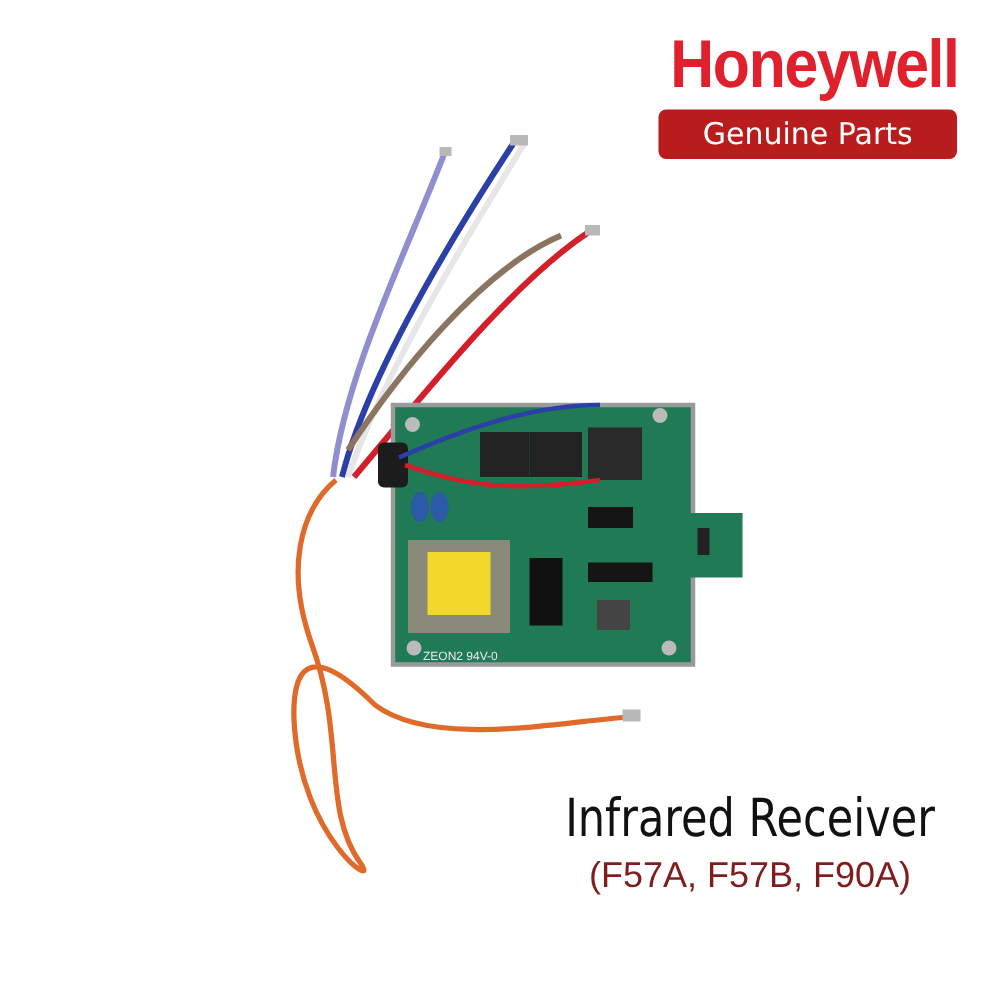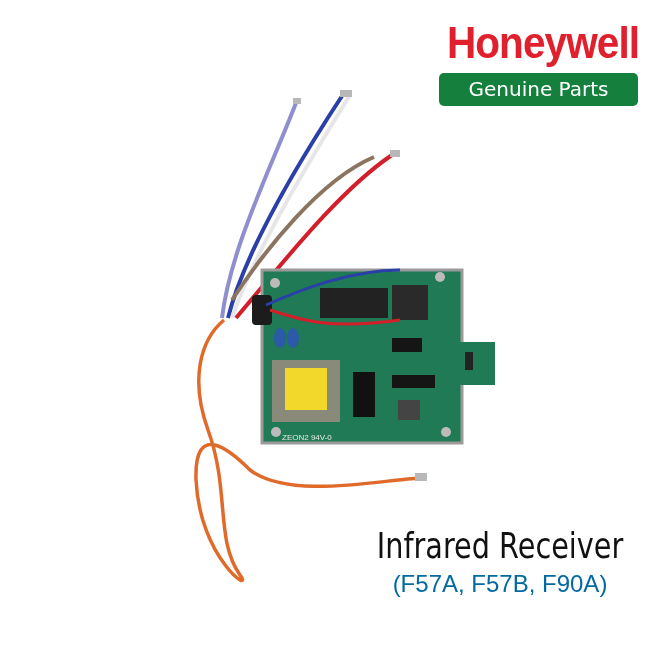--- a/index.html
+++ b/index.html
@@ -1,27 +1,27 @@
 <!DOCTYPE html>
 <html><head>
 <meta charset="utf-8">
 <style>
   html, body { margin: 0; padding: 0; background: #ffffff; }
   .canvas { position: relative; width: 672px; height: 672px; background: #ffffff; overflow: hidden; }
   .brand-logo { position: absolute; left: 430px; top: 16px; width: 226px; text-align: center;
     font-family: "Liberation Sans", sans-serif; font-weight: bold; font-size: 45px; letter-spacing: -1px;
     color: #e0202c; transform: scaleX(0.9); transform-origin: center; line-height: 54px; }
-  .badge { position: absolute; left: 439px; top: 73px; width: 199px; height: 33px; background: #15803d;
+  .badge { position: absolute; left: 439px; top: 73px; width: 199px; height: 33px; background: #b91c1c;
     border-radius: 5px; color: #ffffff; font-family: "DejaVu Sans", sans-serif; font-size: 20px;
     line-height: 33px; text-align: center; }
   .product-title { position: absolute; left: 340px; top: 524px; width: 320px; text-align: center;
     font-family: "DejaVu Sans", sans-serif; font-size: 35px; color: #111111; transform: scaleX(0.82);
     transform-origin: center; line-height: 44px; }
   .product-models { position: absolute; left: 360px; top: 569px; width: 280px; text-align: center;
-    font-family: "Liberation Sans", sans-serif; font-size: 24px; color: #0369a1; line-height: 30px; }
+    font-family: "Liberation Sans", sans-serif; font-size: 24px; color: #7f1d1d; line-height: 30px; }
   .photo { position: absolute; left: 0; top: 0; width: 672px; height: 672px; }
 </style>
 </head>
 <body>
 
 <div class="canvas">
 
   <svg class="photo" viewBox="0 0 672 672" xmlns="http://www.w3.org/2000/svg">
 
     <path d="M222 318 C 230 250, 270 170, 296 103" stroke="#8f8fd0" stroke-width="4" fill="none"></path>

